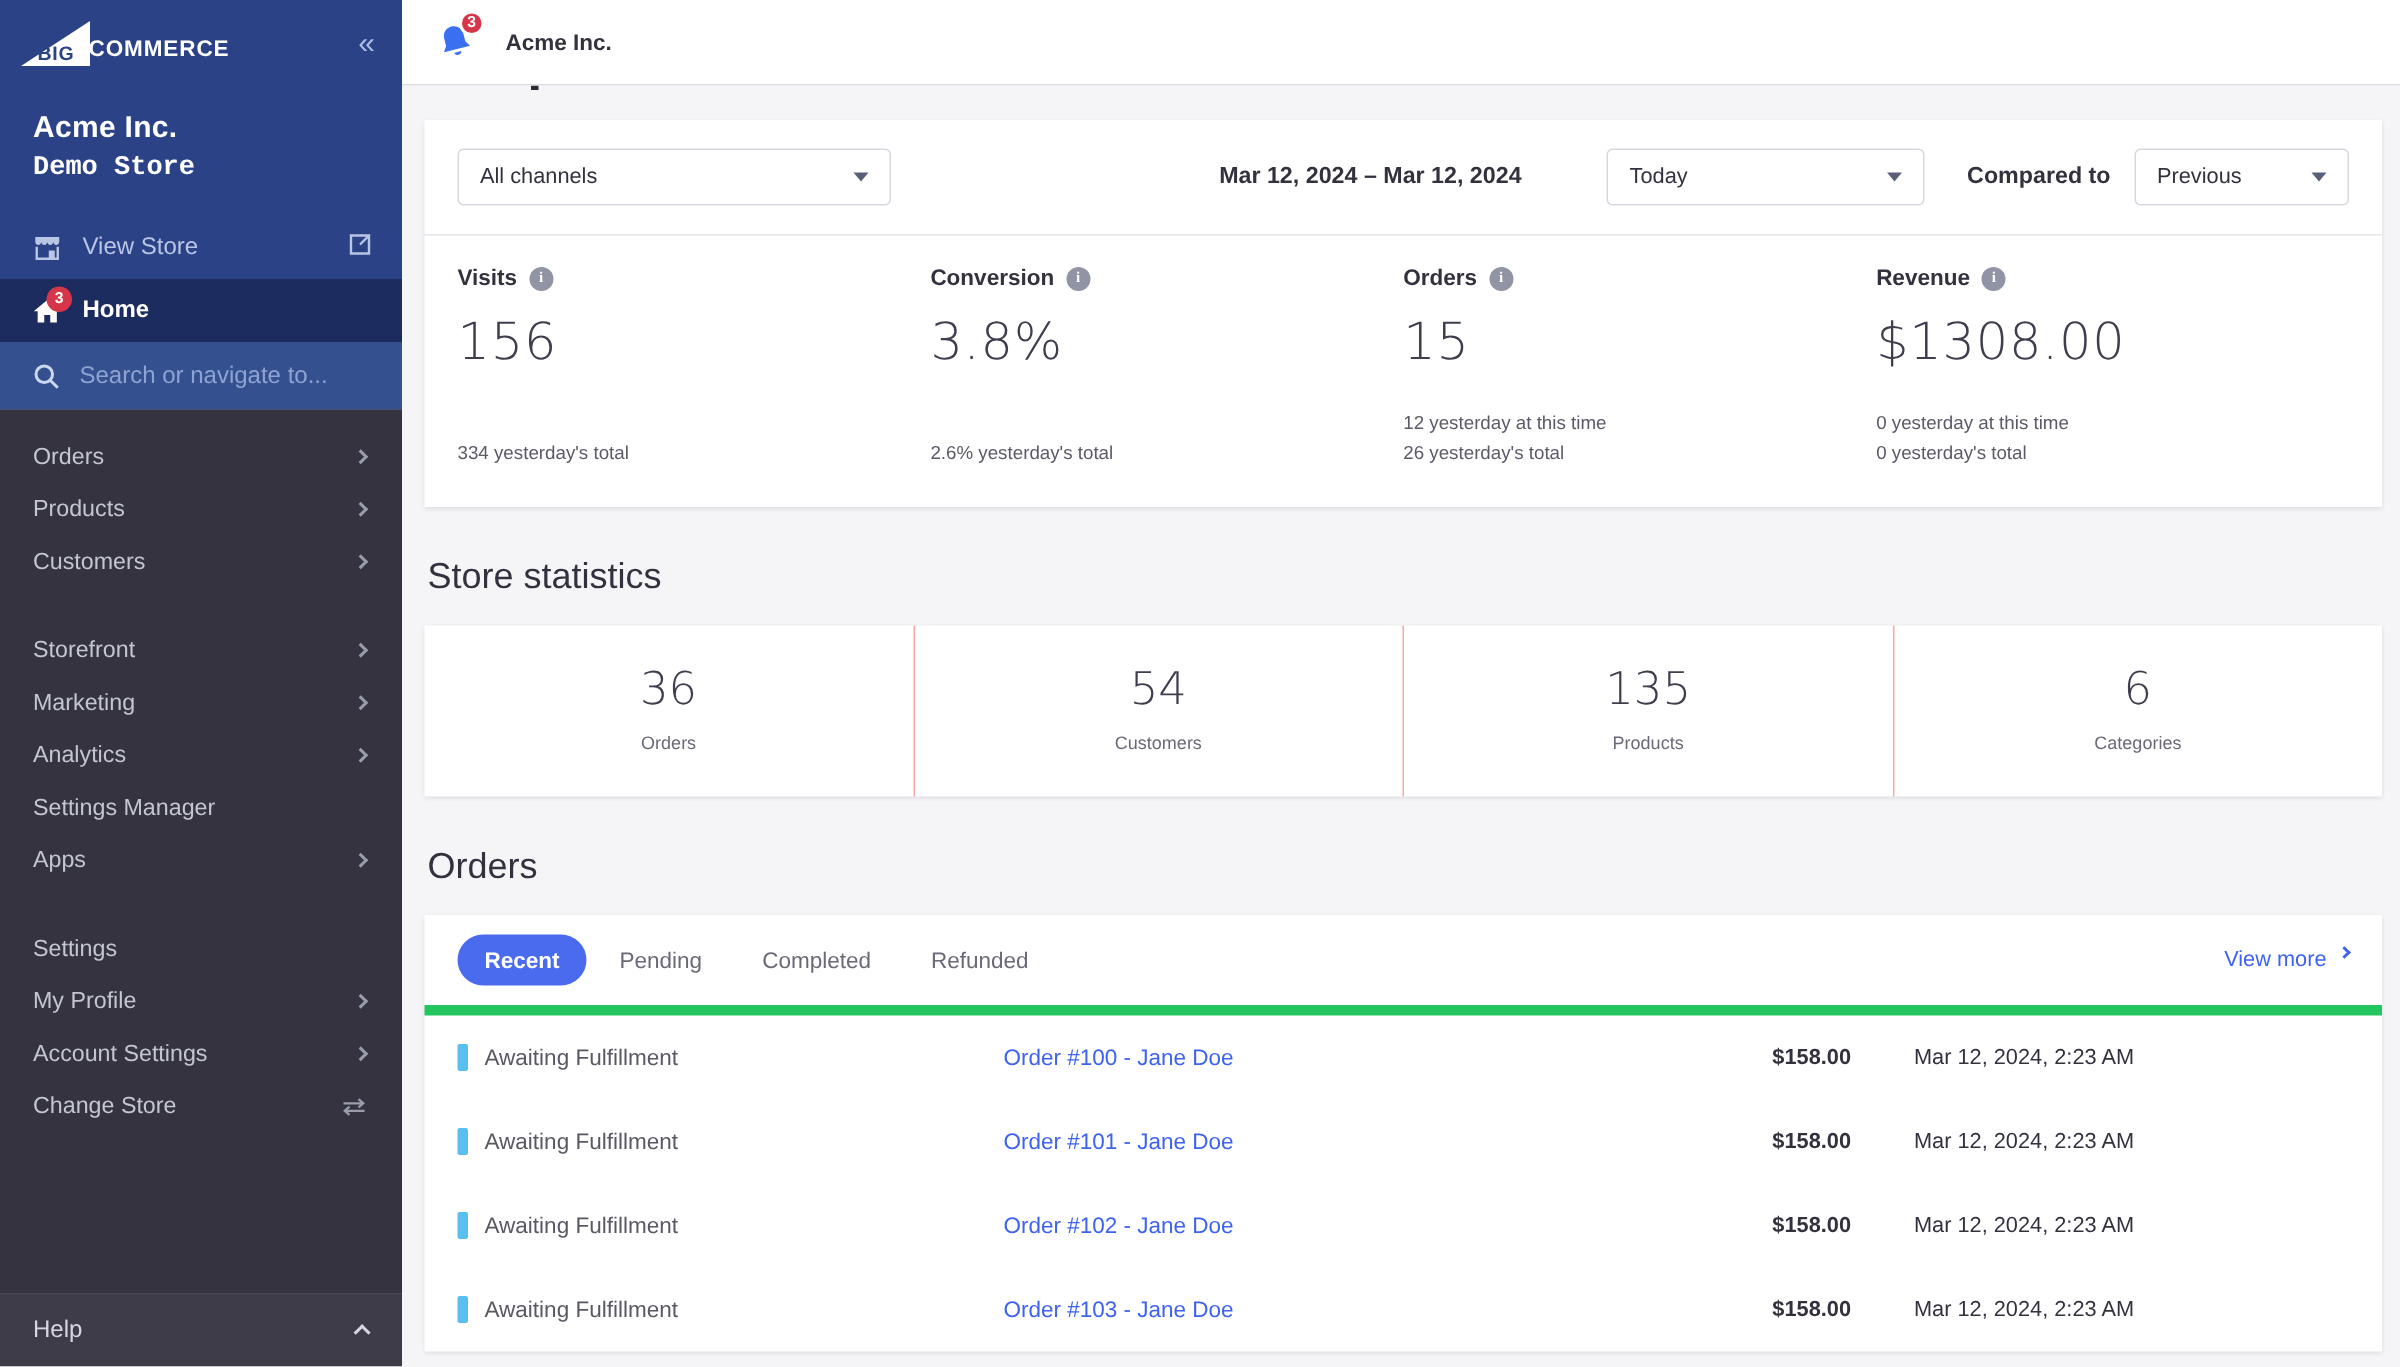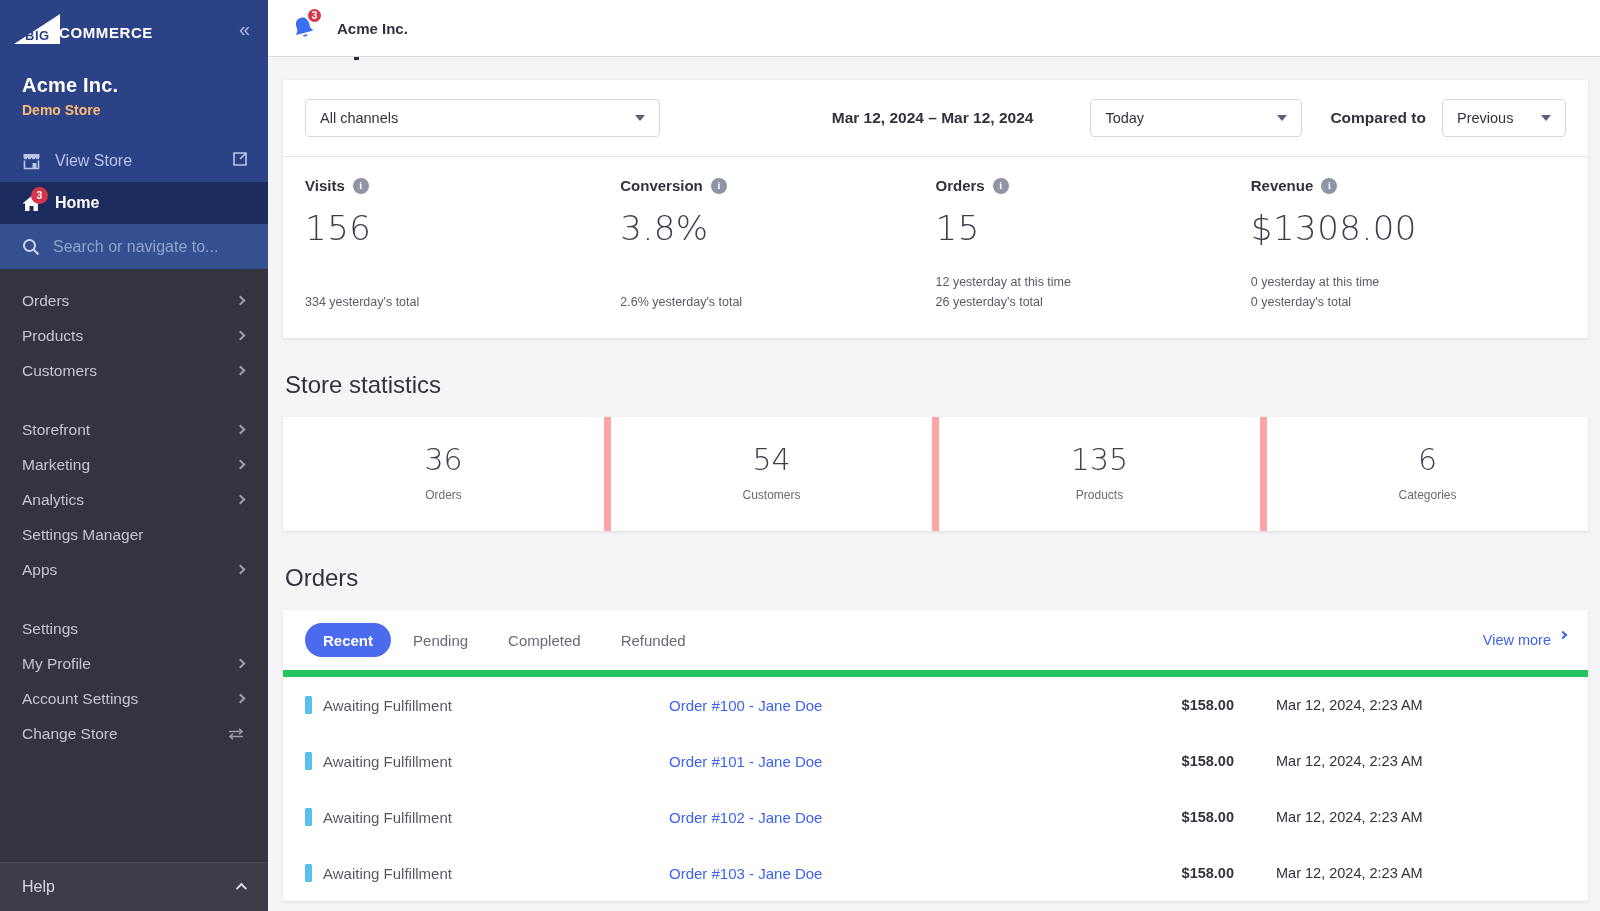--- a/index.html
+++ b/index.html
@@ -19,21 +19,21 @@
   .logo-tri { position:relative; width:46px; height:30px; }
   .logo-tri::before { content:""; position:absolute; inset:0; background:#ffffff;
     clip-path:polygon(0 100%, 100% 0, 100% 100%); }
   .logo-big { position:absolute; left:11px; bottom:1px; font-size:13px; font-weight:bold; color:#2b4287; letter-spacing:.5px; }
   .logo-rest { color:#ffffff; font-weight:bold; font-size:15px; letter-spacing:.6px; margin-left:-1px; margin-bottom:3px; }
   .collapse-btn { color:#aebce0; font-size:20px; cursor:pointer; line-height:1; }
   .collapse-btn::before { content:"\00AB"; }
 
   .sb-store { padding:16px 20px 22px 22px; }
   .sb-store-name { color:#ffffff; font-size:20px; font-weight:bold; letter-spacing:.2px; }
-  .sb-store-sub { color:#fdba74; font-size:14px; font-weight:bold; margin-top:5px; }
+  .sb-store-sub { color:#ffffff; font-size:18px; font-weight:bold; margin-top:5px;font-family:Liberation Mono, monospace; }
 
   .sb-row { display:flex; align-items:center; padding:0 20px 0 22px; cursor:pointer; }
   .sb-viewstore { height:42px; color:#b9c5e4; font-size:16px; }
   .sb-viewstore .icon { margin-right:14px; display:flex; }
   .sb-viewstore .spacer { flex:1; }
   .sb-home { height:42px; background:#1d2c5e; color:#ffffff; font-size:16px; font-weight:bold; }
   .home-icon-wrap { position:relative; margin-right:14px; display:flex; }
   .badge { position:absolute; top:-8px; left:9px; min-width:17px; height:17px; border-radius:9px;
     background:#d63649; color:#fff; font-size:10.5px; font-weight:bold;
     display:flex; align-items:center; justify-content:center; padding:0 4px; }
@@ -72,43 +72,43 @@
   .card { background:#ffffff; box-shadow:0 1px 3px rgba(50,50,70,.12); }
 
   
   .panel { margin-top:23px; }
   .filters-row { display:flex; align-items:center; padding:19px 22px; border-bottom:1px solid #e5e5e9; }
   .select { border:1px solid #d5d8e0; border-radius:4px; height:38px; display:flex; align-items:center;
     justify-content:space-between; padding:0 14px; font-size:14.5px; color:#34313f;
     background:#fff; cursor:pointer; }
   .select .caret { width:0; height:0; border-left:5px solid transparent; border-right:5px solid transparent;
     border-top:6px solid #5a5f78; margin-left:10px; }
-  .sel-channels { width:355px; }
+  .sel-channels { width:289px; }
   .sel-period { width:212px;margin-left:35px; }
-  .sel-compare { width:124px; }
+  .sel-compare { width:143px; }
   .filters-spacer { flex:1; }
   .date-range { font-size:15.5px; font-weight:bold; color:#34313f; margin-right:22px; }
   .compared-label { font-size:15.5px; font-weight:bold; color:#34313f; margin:0 16px 0 28px; }
 
   .metrics-row { display:grid; grid-template-columns:1fr 1fr 1fr 1fr; padding:20px 22px 26px; }
   .metric-label-row { display:flex; align-items:center; font-size:15px; font-weight:bold; color:#34313f; }
   .info-icon { width:16px; height:16px; border-radius:50%; background:#9094a4; margin-left:8px;
     display:flex; align-items:center; justify-content:center; cursor:pointer; }
   .info-icon::before { content:"i"; color:#fff; font-size:10px; font-weight:bold;
     font-family:"Liberation Serif",serif; }
   .metric-value { font-size:34px; font-weight:300; color:#403d4e; margin-top:14px; letter-spacing:.5px;
     font-family:"DejaVu Sans",sans-serif; }
   .metric-subs { margin-top:24px; }
   .metric-sub { font-size:12.5px; color:#5c5a68; min-height:20px; line-height:20px; }
 
   .section-title { font-size:24px; font-weight:500; color:#34313f; margin:33px 0 18px 2px; }
 
   
   .stats-strip { display:flex; }
-  .stat-cell { flex:1; border-right:7px solid #fca5a5; text-align:center; padding:25px 0 29px; }
+  .stat-cell { flex:1; border-right:1px solid #fca5a5; text-align:center; padding:25px 0 29px; }
   .stat-cell:last-child { border-right:none; }
   .stat-value { font-size:30px; font-weight:300; color:#403d4e; font-family:"DejaVu Sans",sans-serif; }
   .stat-label { font-size:12px; color:#6b6977; margin-top:11px; }
 
   
   .orders-card { margin-bottom:24px; }
   .orders-head { display:flex; align-items:center; padding:13px 22px; border-bottom:7px solid #22c55e; }
   .tab-pill { height:34px; border-radius:17px; padding:0 18px; display:flex; align-items:center;
     font-size:15px; color:#6b6977; cursor:pointer; margin-right:4px; }
   .tab-pill.active { background:#4b6bef; color:#ffffff; font-weight:bold; }

